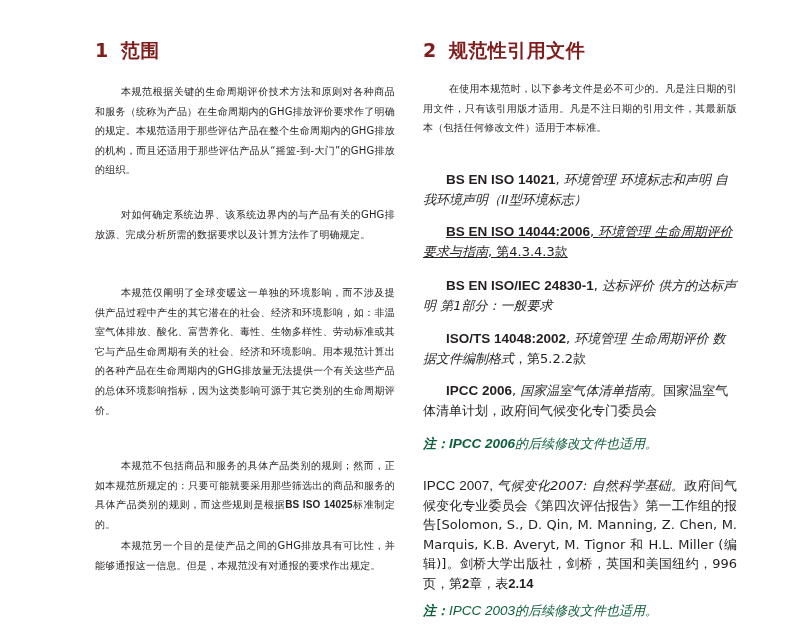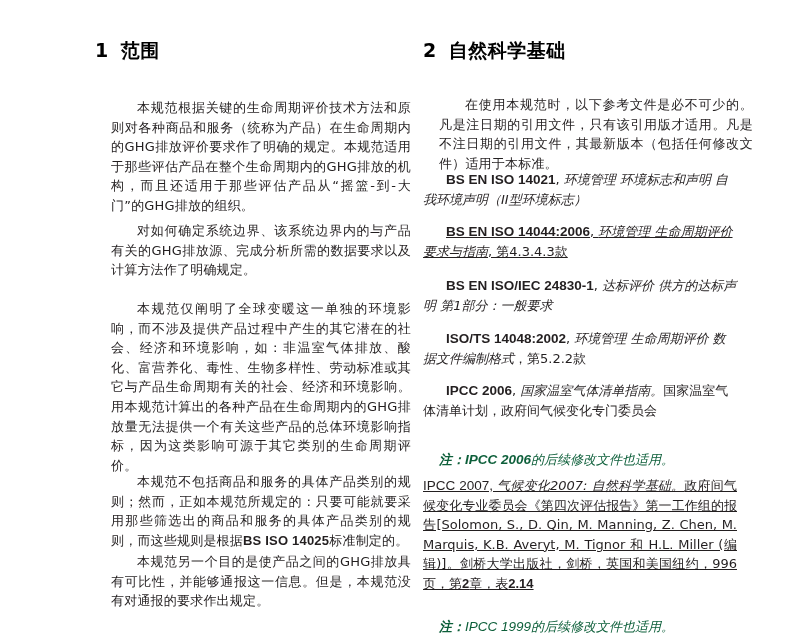--- a/index.html
+++ b/index.html
@@ -27,32 +27,32 @@
       left: 423px;
       width: 314px;
     }
     .heading {
       position: absolute;
       top: 38px;
       left: 0;
       margin: 0;
       font-size: 19px;
       font-weight: bold;
-      color: #000000;
+      color: #7f1d1d;
       white-space: nowrap;
       letter-spacing: 0.5px;
     }
     .heading .num {
       margin-right: 12px;
     }
     .para {
       position: absolute;
       left: 0;
-      margin: 16px;
-      font-size: 13px;
+      margin: 0;
+      font-size: 10px;
       line-height: 19.6px;
       text-align: justify;
       text-indent: 26px;
       letter-spacing: 0.2px;
     }
     .ref {
       position: absolute;
       left: 0;
       margin: 0;
       font-size: 13px;
@@ -72,21 +72,21 @@
       font-family: "Liberation Sans", sans-serif;
       font-weight: bold;
     }
     .ref .lat {
       font-family: "Liberation Sans", sans-serif;
       font-size: 13.5px;
     }
     .note {
       position: absolute;
       left: 0;
-      margin: 16px;
+      margin: 0;
       font-size: 13px;
       line-height: 19.6px;
       color: #0d5f3a;
       font-style: italic;
     }
     .note .label {
       font-weight: bold;
     }
     .note .lat {
       font-family: "Liberation Sans", sans-serif;
@@ -112,33 +112,33 @@
 
   <p class="para" style="top:283px; width:300px;">本规范仅阐明了全球变暖这一单独的环境影响，而不涉及提供产品过程中产生的其它潜在的社会、经济和环境影响，如：非温室气体排放、酸化、富营养化、毒性、生物多样性、劳动标准或其它与产品生命周期有关的社会、经济和环境影响。用本规范计算出的各种产品在生命周期内的GHG排放量无法提供一个有关这些产品的总体环境影响指标，因为这类影响可源于其它类别的生命周期评价。</p>
 
   <p class="para" style="top:456px; width:300px;"><span>本规范不包括商品和服务的具体产品类别的规则；然而，正如本规范所规定的：只要可能就要采用那些筛选出的商品和服务的具体产品类别的规则，而这些规则是根据</span><span class="latb">BS ISO 14025</span><span>标准制定的。</span></p>
 
   <p class="para" style="top:536px; width:300px;">本规范另一个目的是使产品之间的GHG排放具有可比性，并能够通报这一信息。但是，本规范没有对通报的要求作出规定。</p>
 </div>
 
 <div class="col col-right">
   <h2 class="heading">
-    <span class="num">2</span><span>自然科学基础</span>
+    <span class="num">2</span><span>规范性引用文件</span>
   </h2>
 
   <p class="para" style="top:79px; width:314px;">在使用本规范时，以下参考文件是必不可少的。凡是注日期的引用文件，只有该引用版才适用。凡是不注日期的引用文件，其最新版本（包括任何修改文件）适用于本标准。</p>
 
   <p class="ref" style="top:170px; width:314px;"><span class="code">BS EN ISO 14021</span><span>, </span><span class="title">环境管理 环境标志和声明 自我环境声明（II型环境标志）</span><span></span></p>
 
   <p class="ref" style="top:222px; width:314px;text-decoration:underline;"><span class="code">BS EN ISO 14044:2006</span><span>, </span><span class="title">环境管理 生命周期评价 要求与指南</span><span>, 第4.3.4.3款</span></p>
 
   <p class="ref" style="top:276px; width:314px;"><span class="code">BS EN ISO/IEC 24830-1</span><span>, </span><span class="title">达标评价 供方的达标声明 第1部分：一般要求</span><span></span></p>
 
   <p class="ref" style="top:329px; width:314px;"><span class="code">ISO/TS 14048:2002</span><span>, </span><span class="title">环境管理 生命周期评价 数据文件编制格式</span><span>，第5.2.2款</span></p>
 
   <p class="ref" style="top:381px; width:314px;"><span class="code">IPCC 2006</span><span>, </span><span class="title">国家温室气体清单指南。</span><span>国家温室气体清单计划，政府间气候变化专门委员会</span></p>
 
   <p class="note" style="top:434px; width:314px;"><span class="label">注：</span><span class="lat bold">IPCC 2006</span><span>的后续修改文件也适用。</span></p>
 
-  <p class="ref" style="top:476px; width:314px; text-align:justify;text-decoration:underline;"><span class="lat">IPCC 2007, </span><span class="title">气候变化2007: 自然科学基础。</span><span>政府间气候变化专业委员会《第四次评估报告》第一工作组的报告[Solomon, S., D. Qin, M. Manning, Z. Chen, M. Marquis, K.B. Averyt, M. Tignor 和 H.L. Miller (编辑)]。剑桥大学出版社，剑桥，英国和美国纽约，996页，第</span><span class="b">2</span><span>章，表</span><span class="b">2.14</span></p>
+  <p class="ref" style="top:476px; width:314px; text-align:justify;"><span class="lat">IPCC 2007, </span><span class="title">气候变化2007: 自然科学基础。</span><span>政府间气候变化专业委员会《第四次评估报告》第一工作组的报告[Solomon, S., D. Qin, M. Manning, Z. Chen, M. Marquis, K.B. Averyt, M. Tignor 和 H.L. Miller (编辑)]。剑桥大学出版社，剑桥，英国和美国纽约，996页，第</span><span class="b">2</span><span>章，表</span><span class="b">2.14</span></p>
 
-  <p class="note" style="top:601px; width:314px;"><span class="label">注：</span><span class="lat">IPCC 1999</span><span>的后续修改文件也适用。</span></p>
+  <p class="note" style="top:601px; width:314px;"><span class="label">注：</span><span class="lat">IPCC 2003</span><span>的后续修改文件也适用。</span></p>
 </div>
 
 </body></html>

